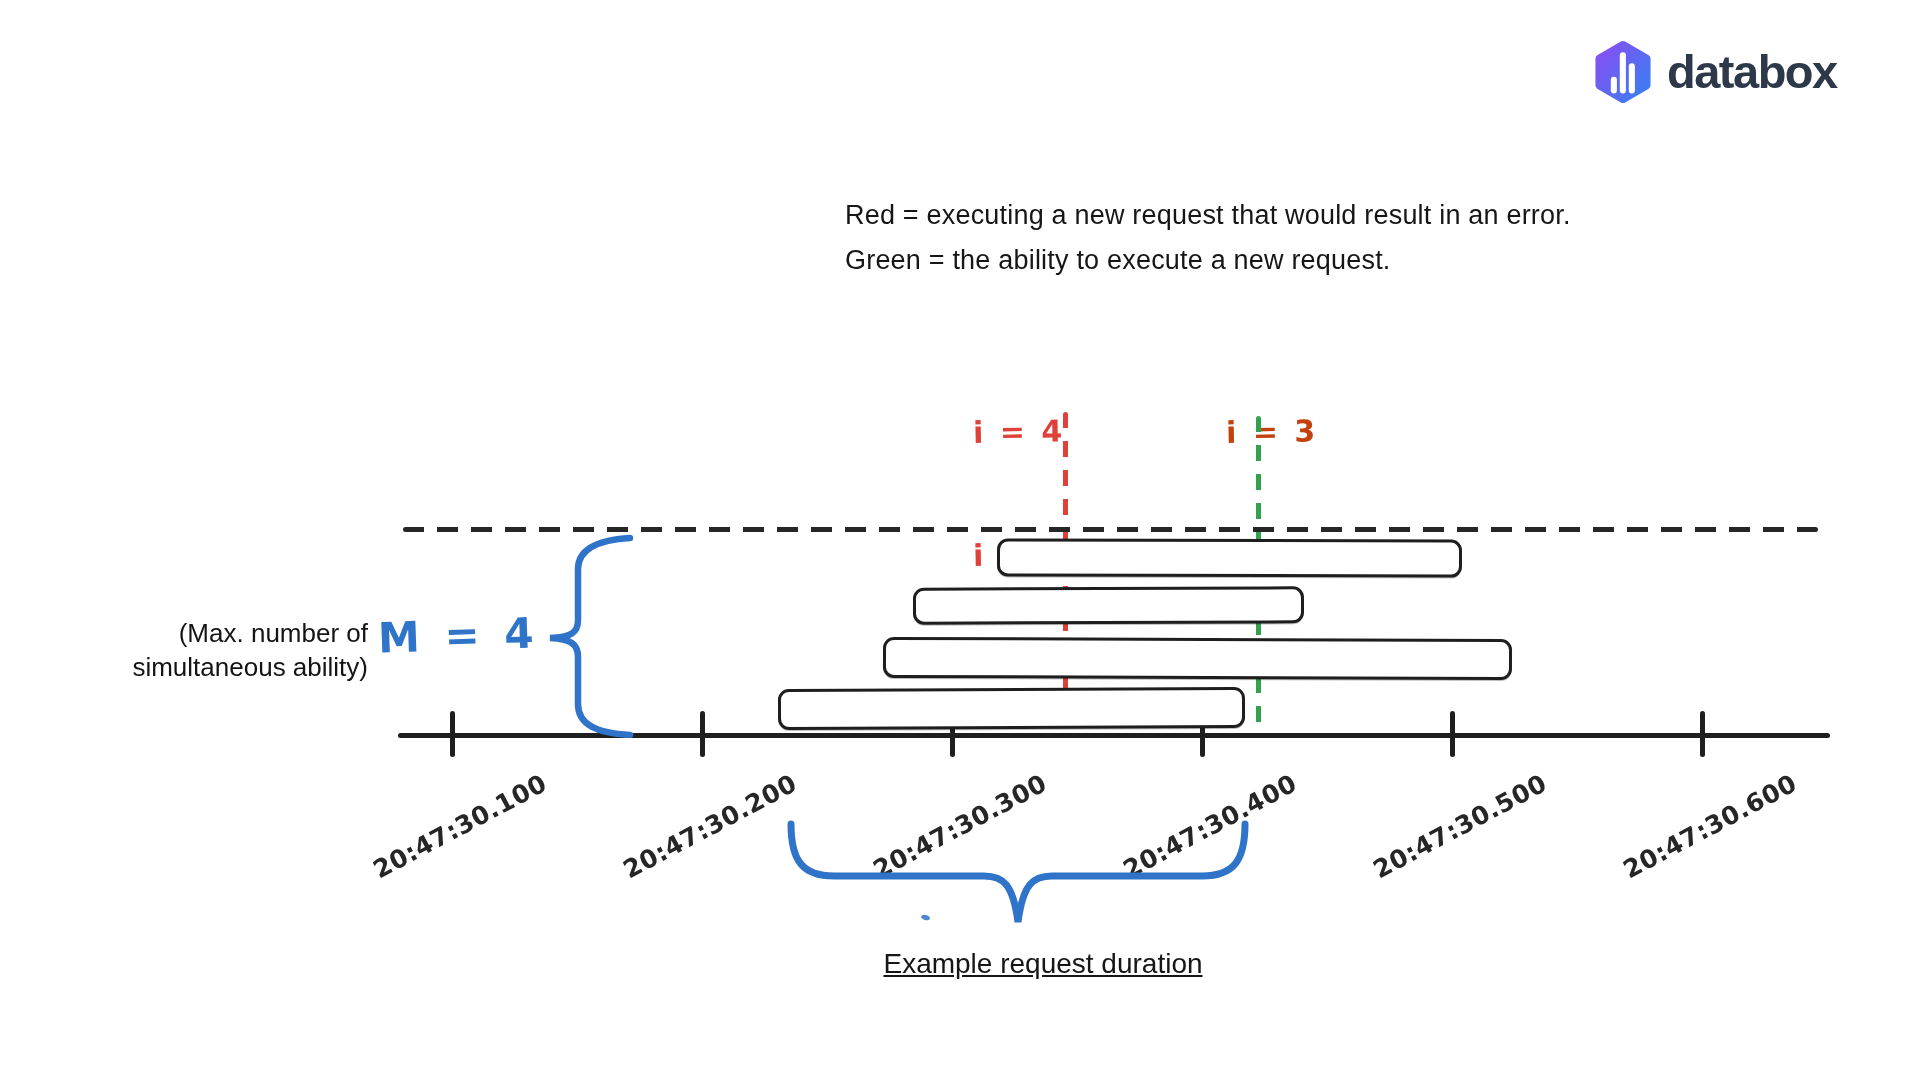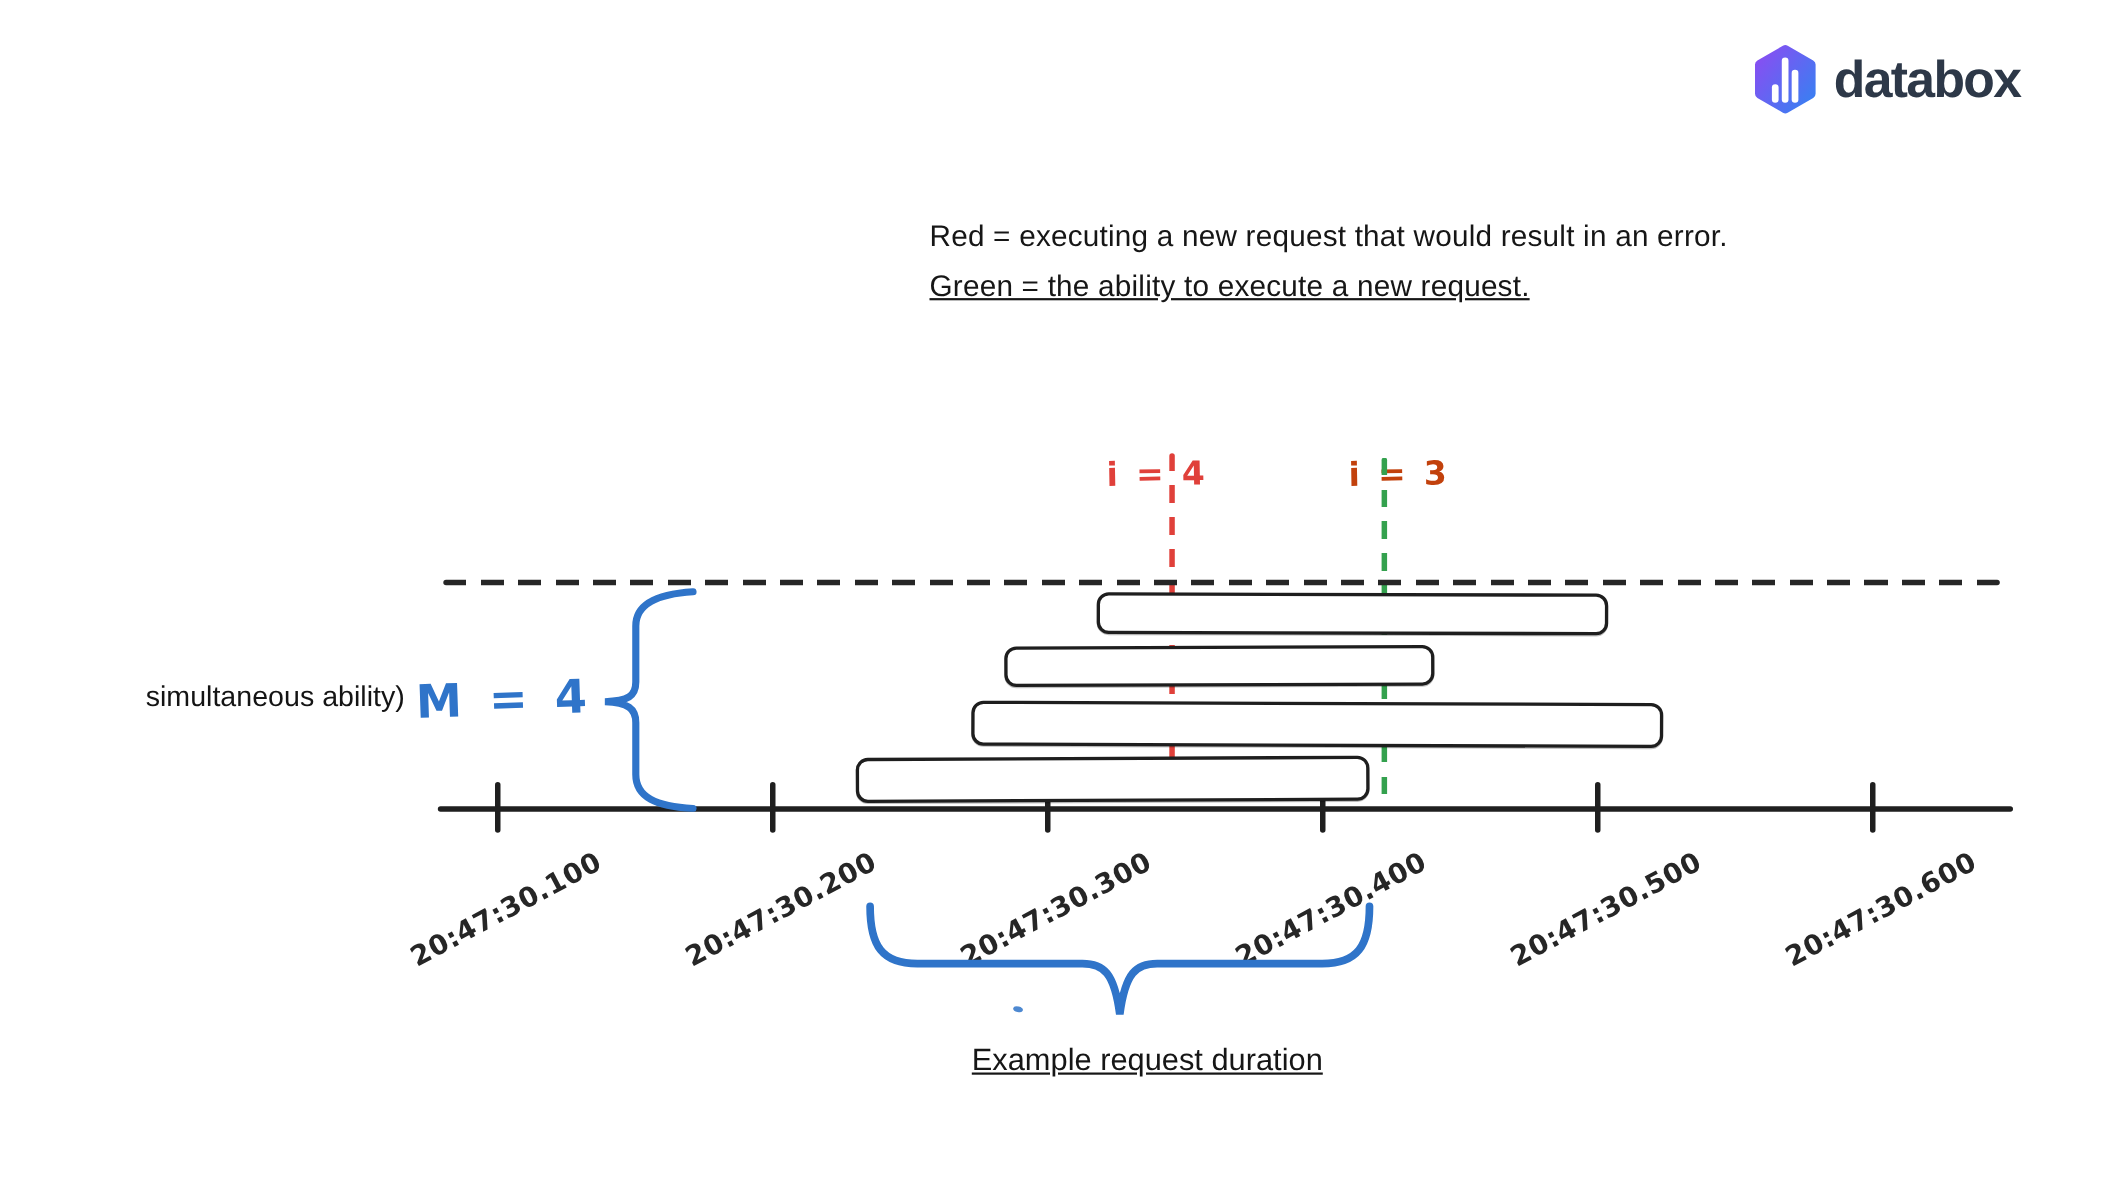--- a/index.html
+++ b/index.html
@@ -9,21 +9,21 @@
   }
   .hand{font-family:"DejaVu Sans",sans-serif;font-weight:bold;}
 
   
   #logo{position:absolute;left:1594px;top:40px;display:flex;align-items:center;gap:15px;}
   #logo .word{font-size:47px;font-weight:bold;letter-spacing:-1.5px;line-height:64px;}
 
   
   .legend-line{position:absolute;left:845px;font-size:27px;color:#161616;letter-spacing:.2px;white-space:nowrap;}
   #legend-red{top:200px;}
-  #legend-green{top:245px;text-decoration:underline;}
+  #legend-green{top:245px;}
 
   
   .anno{position:absolute;top:329px;font-size:30px;line-height:41px;letter-spacing:3px;white-space:pre;}
   .anno div{transform:rotate(-1deg);}
 
   
   .vguide{position:absolute;width:5px;border-radius:3px;}
 
   
   #limit-line{position:absolute;height:5px;border-radius:3px;
@@ -70,21 +70,21 @@
         <rect x="44.5" y="21" width="10.5" height="71" rx="5.2" fill="#ffffff"></rect>
         <rect x="60" y="40" width="10.5" height="52" rx="5.2" fill="#ffffff"></rect>
       </svg>
     </span>
     <span class="word" style="color: rgb(45, 56, 72);">databox</span>
   </div>
 
   <div class="legend-line" id="legend-red">Red = executing a new request that would result in an error.</div>
   <div class="legend-line" id="legend-green">Green = the ability to execute a new request.</div>
 
-  <div class="anno hand" style="left: 1006px; color: rgb(224, 64, 58);">
+  <div class="anno hand" style="left: 973px; color: rgb(224, 64, 58);">
     <div>i = 4</div>
     <div>i &lt; M</div>
   </div>
   <div class="vguide" id="red-guide" style="left: 1063px; top: 412px; height: 310px; background: repeating-linear-gradient(rgb(224, 64, 58) 0px, rgb(224, 64, 58) 16px, transparent 16px, transparent 29px);"></div>
 
   <div class="anno hand" style="left: 1226px; color: #c2410c;">
     <div>i = 3</div>
     <div>i &lt; M</div>
   </div>
   <div class="vguide" id="green-guide" style="left: 1256px; top: 416px; height: 321px; background: repeating-linear-gradient(rgb(52, 161, 78) 0px, rgb(52, 161, 78) 16px, transparent 16px, transparent 29px);"></div>
@@ -96,20 +96,21 @@
   <div class="bar" style="left: 913px; top: 587px; width: 385px; height: 31px; transform: rotate(-0.2deg);"></div>
   <div class="bar" style="left: 997px; top: 539px; width: 459px; height: 32px; transform: rotate(0.15deg);"></div>
 
   <div class="brace" style="left:542px;top:534px;">
     <svg width="94" height="204" viewBox="0 0 94 204">
       <path d="M 88 4 C 55 6 36 15 36 35 L 36 86 C 36 99 29 103 8 104 C 29 105 36 110 36 123 L 36 170 C 36 191 55 199 88 201" fill="none" stroke="#2f74c9" stroke-width="6.5" stroke-linecap="round"></path>
     </svg>
   </div>
   <div id="m-label" class="hand" style="color: rgb(47, 116, 201);">M = 4</div>
   <div id="max-caption">
+    <div>(Max. number of</div>
     <div>simultaneous ability)</div>
   </div>
 
   <div id="axis" style="left: 398px; top: 733px; width: 1432px;"></div>
   <div class="tick" style="left: 450px;"></div>
   <div class="tick" style="left: 700px;"></div>
   <div class="tick" style="left: 950px;"></div>
   <div class="tick" style="left: 1200px;"></div>
   <div class="tick" style="left: 1450px;"></div>
   <div class="tick" style="left: 1700px;"></div>

